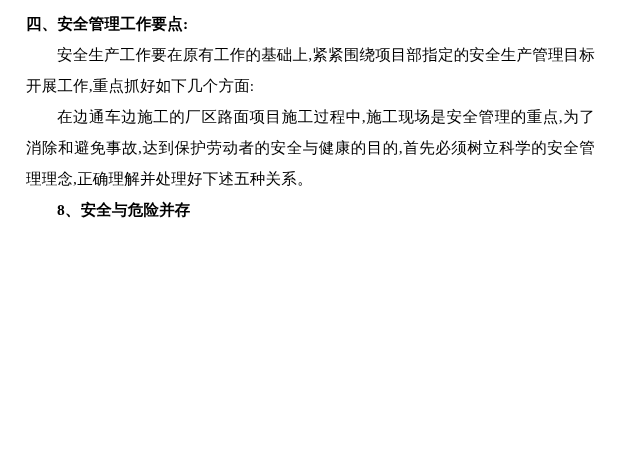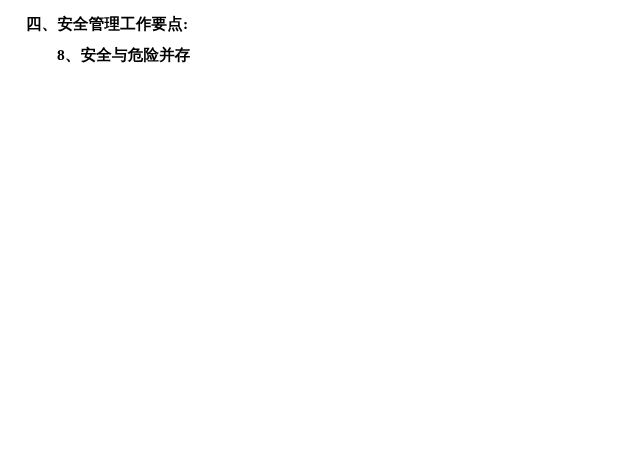--- a/index.html
+++ b/index.html
@@ -36,19 +36,21 @@
     text-indent: 2em;
   }
 </style>
 </head>
 <body>
 
 <div id="page">
 
   <p class="para heading">四、安全管理工作要点:</p>
 
+  <p class="para indent2">安全生产工作要在原有工作的基础上,紧紧围绕项目部指定的安全生产管理目标开展工作,重点抓好如下几个方面:</p>
 
 
+  <p class="para indent2">在边通车边施工的厂区路面项目施工过程中,施工现场是安全管理的重点,为了消除和避免事故,达到保护劳动者的安全与健康的目的,首先必须树立科学的安全管理理念,正确理解并处理好下述五种关系。</p>
 
   <p class="para heading indent2">8、安全与危险并存</p>
 
 
 </div>
 
 </body></html>

